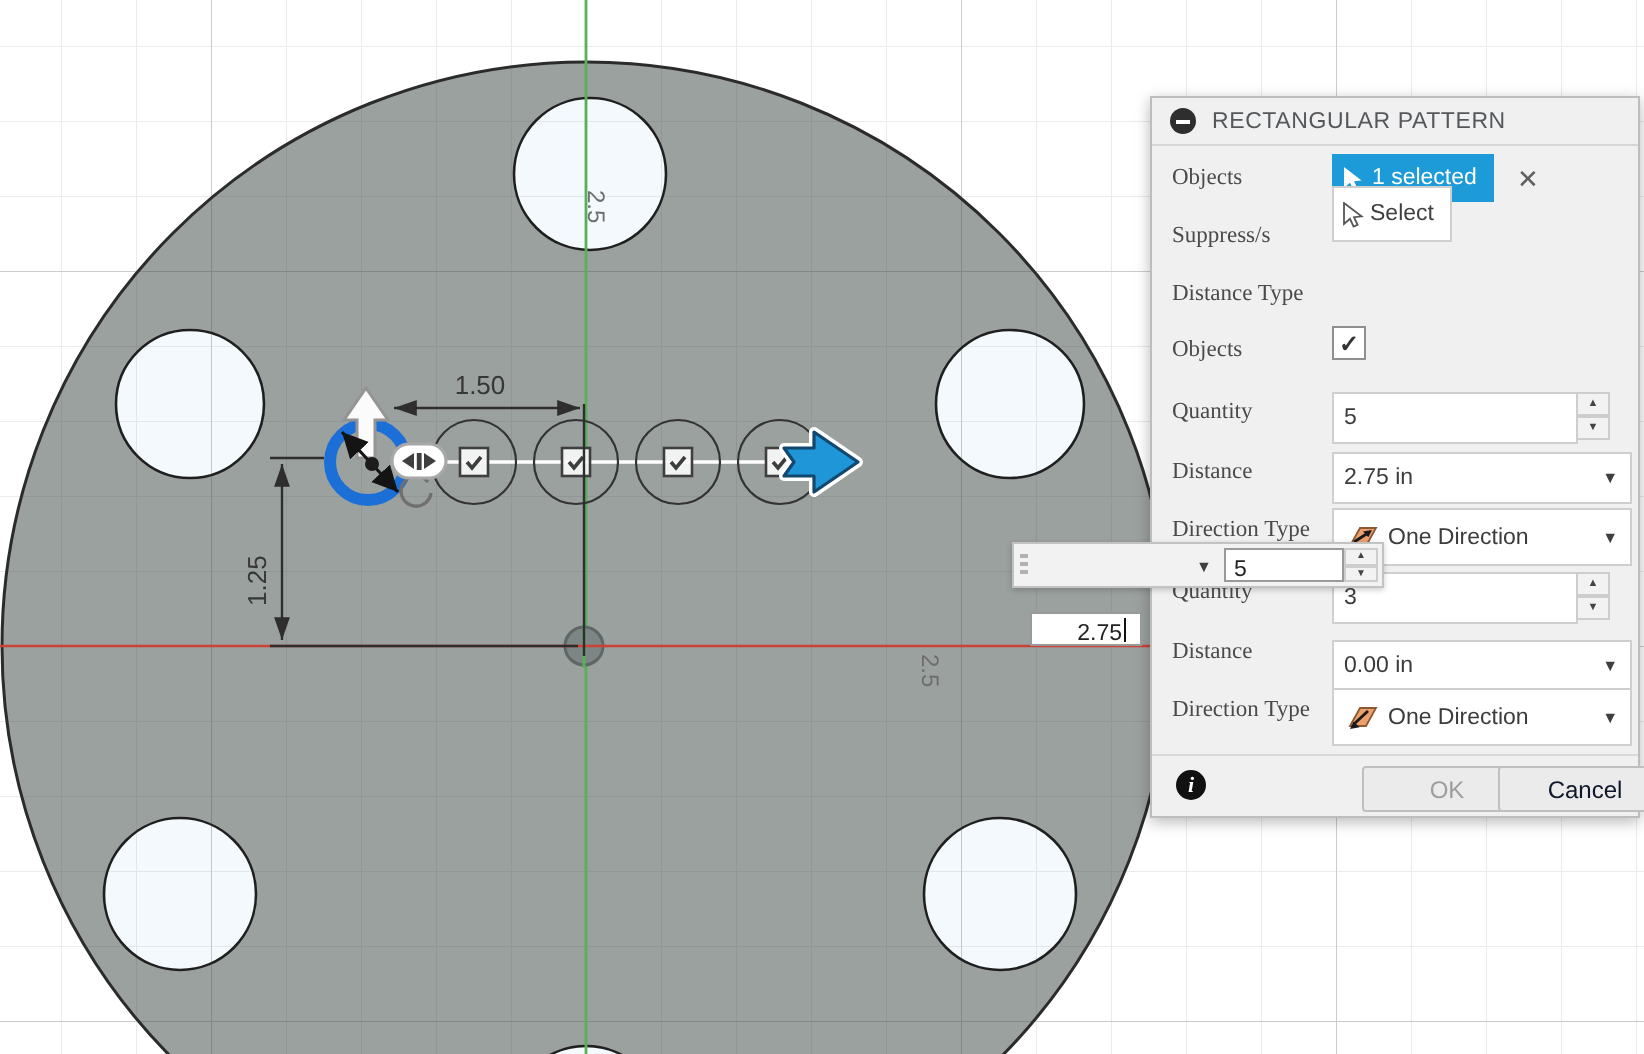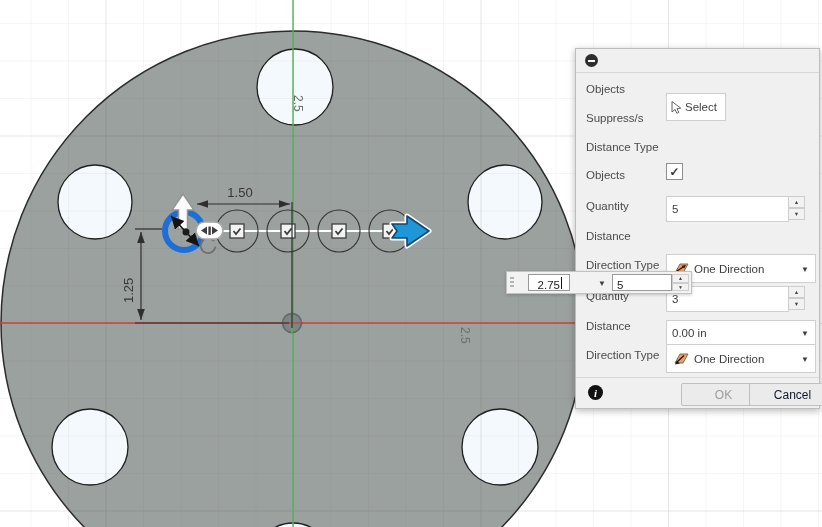--- a/index.html
+++ b/index.html
@@ -9,21 +9,21 @@
 
   
   #dialog{position:absolute;left:575px;top:48px;width:245px;height:361px;
           background:#f0f0f0;border:1px solid #bdbdbd;box-shadow:0 2px 7px rgba(0,0,0,.28);
           font-size:11.5px;color:#454545;box-sizing:border-box;}
   #dialog .hdr{position:absolute;left:0;top:0;right:0;height:23px;border-bottom:1px solid #d6d6d6;
                display:flex;align-items:center;padding-left:9px;}
   .collapse{width:13px;height:13px;border-radius:50%;background:#2e2e2e;position:relative;display:inline-block;}
   .collapse::after{content:"";position:absolute;left:3px;right:3px;top:6px;height:1.6px;background:#fff;}
   #dialog .title{margin-left:8px;color:#55585b;letter-spacing:.3px;font-size:11.5px;}
-  .lab{position:absolute;left:10px;color:#4a4a4a;}
+  .lab{position:absolute;left:10px;color:#4a4a4a;font-family:Liberation Serif, serif;}
   .ctl{position:absolute;left:90px;display:flex;align-items:center;box-sizing:border-box;}
   .btn-blue{background:#1c9bd8;color:#fff;height:24px;padding:0 9px 0 5px;display:flex;align-items:center;gap:4px;}
   .xicon{color:#5f5f5f;font-size:13px;margin-left:11px;cursor:default;}
   .btn-select{background:#fff;border:1px solid #cfcfcf;height:26px;padding:0 8px 0 4px;display:flex;align-items:center;gap:3px;color:#3f3f3f;}
   .combo{background:#fff;border:1px solid #cfcfcf;width:143px;display:flex;align-items:center;padding-left:5px;position:relative;}
   .combo.h27{height:27px}.combo.h24{height:24px}
   .combo .val{margin-left:4px;color:#3c3c3c;}
   .caret{position:absolute;right:6px;top:50%;transform:translateY(-50%);font-size:8px;color:#3f3f3f;}
   .caret::before{content:"▼";}
   .spinbox{background:#fff;border:1px solid #cfcfcf;width:121px;height:24px;}
@@ -44,21 +44,21 @@
   #cancel-btn{left:173px;width:61px;color:#0f172a;}
 
   
   #float{position:absolute;left:506px;top:271px;width:186px;height:23px;background:#f2f2f2;
          border:1px solid #c2c2c2;box-shadow:0 1px 3px rgba(0,0,0,.2);box-sizing:border-box;}
   #float .grip{position:absolute;left:3px;top:5px;width:4px;height:12px;
                background:repeating-linear-gradient(#b3b3b3 0 2px,transparent 2px 4px);}
   .fin{position:absolute;top:2px;height:17px;background:#fff;border:1px solid #9a9a9a;box-sizing:border-box;}
   .fin input{border:0;outline:0;width:100%;height:100%;background:transparent;
              font:11.5px "Liberation Sans",sans-serif;color:#222;box-sizing:border-box;}
-  #f-dist{left:21px;width:42px;}
+  #f-dist{left:8px;width:56px;margin-top:32px;}
   #f-dist input{text-align:right;padding-right:9px;}
   #f-caret{position:absolute;right:7px;top:2px;width:1px;height:12px;background:#111;}
   #f-ddl{position:absolute;left:91px;top:7px;font-size:8px;color:#3f3f3f;}
   #f-ddl::before{content:"▼";}
   #f-qty{left:105px;width:60px;}
   #f-qty input{padding-left:4px;}
   #float .spinner{right:2px;top:2px;height:17px;}
   #float .sp{font-size:5px;}
 </style>
 </head>
@@ -162,23 +162,33 @@
 
   <g>
     <polygon points="392,224 407,224 407,216 429,231 407,246 407,238 392,238 397,231" fill="none" stroke="#ffffff" stroke-width="5" stroke-linejoin="round"></polygon>
     <polygon points="392,224 407,224 407,216 429,231 407,246 407,238 392,238 397,231" fill="#1f96d8" stroke="#12476e" stroke-width="1.6" stroke-linejoin="round"></polygon>
   </g>
 </svg>
 
 <div id="dialog">
   <div class="hdr">
     <span class="collapse"></span>
+    <span class="title">RECTANGULAR PATTERN</span>
   </div>
 
   <span class="lab" style="top:34px">Objects</span>
+  <div class="ctl" style="top:28px">
+    <div class="btn-blue">
+      <svg width="11" height="13" viewBox="0 0 11 13">
+        <path d="M1,0.5 L1,11 L4,8.4 L5.8,12.3 L7.8,11.4 L6,7.6 L9.8,7.2 Z" fill="#fff"></path>
+      </svg>
+      <span>1 selected</span>
+    </div>
+    <span class="xicon">✕</span>
+  </div>
 
   <span class="lab" style="top:63px">Suppress/s</span>
   <div class="ctl" style="top:44px">
     <div class="btn-select">
       <svg width="11" height="13" viewBox="0 0 11 13">
         <path d="M1,0.5 L1,11 L4,8.4 L5.8,12.3 L7.8,11.4 L6,7.6 L9.8,7.2 Z" fill="#fff" stroke="#555" stroke-width="0.9"></path>
       </svg>
       <span>Select</span>
     </div>
   </div>
@@ -195,20 +205,26 @@
     <div class="spinbox">
       <input value="5" style="">
     </div>
   </div>
   <div class="spinner" style="left:212px;top:147px">
     <div class="sp up"></div>
     <div class="sp dn"></div>
   </div>
 
   <span class="lab" style="top:181px">Distance</span>
+  <div class="ctl" style="top:177px">
+    <div class="combo h24">
+      <span class="val" style="margin-left:0">2.75 in</span>
+      <span class="caret"></span>
+    </div>
+  </div>
 
   <span class="lab" style="top:210px">Direction Type</span>
   <div class="ctl" style="top:205px">
     <div class="combo h27">
       <svg width="18" height="15" viewBox="0 0 18 15">
         <polygon points="3,12 8,3 16,3 11,12" fill="#eda06f" stroke="#8a5a30" stroke-width="0.9"></polygon>
         <line x1="5" y1="10" x2="12" y2="5.5" stroke="#1a1a1a" stroke-width="1.4"></line>
         <polygon points="14,4 9.5,4.8 12.2,7.6" fill="#1a1a1a"></polygon>
       </svg>
       <span class="val">One Direction</span>

